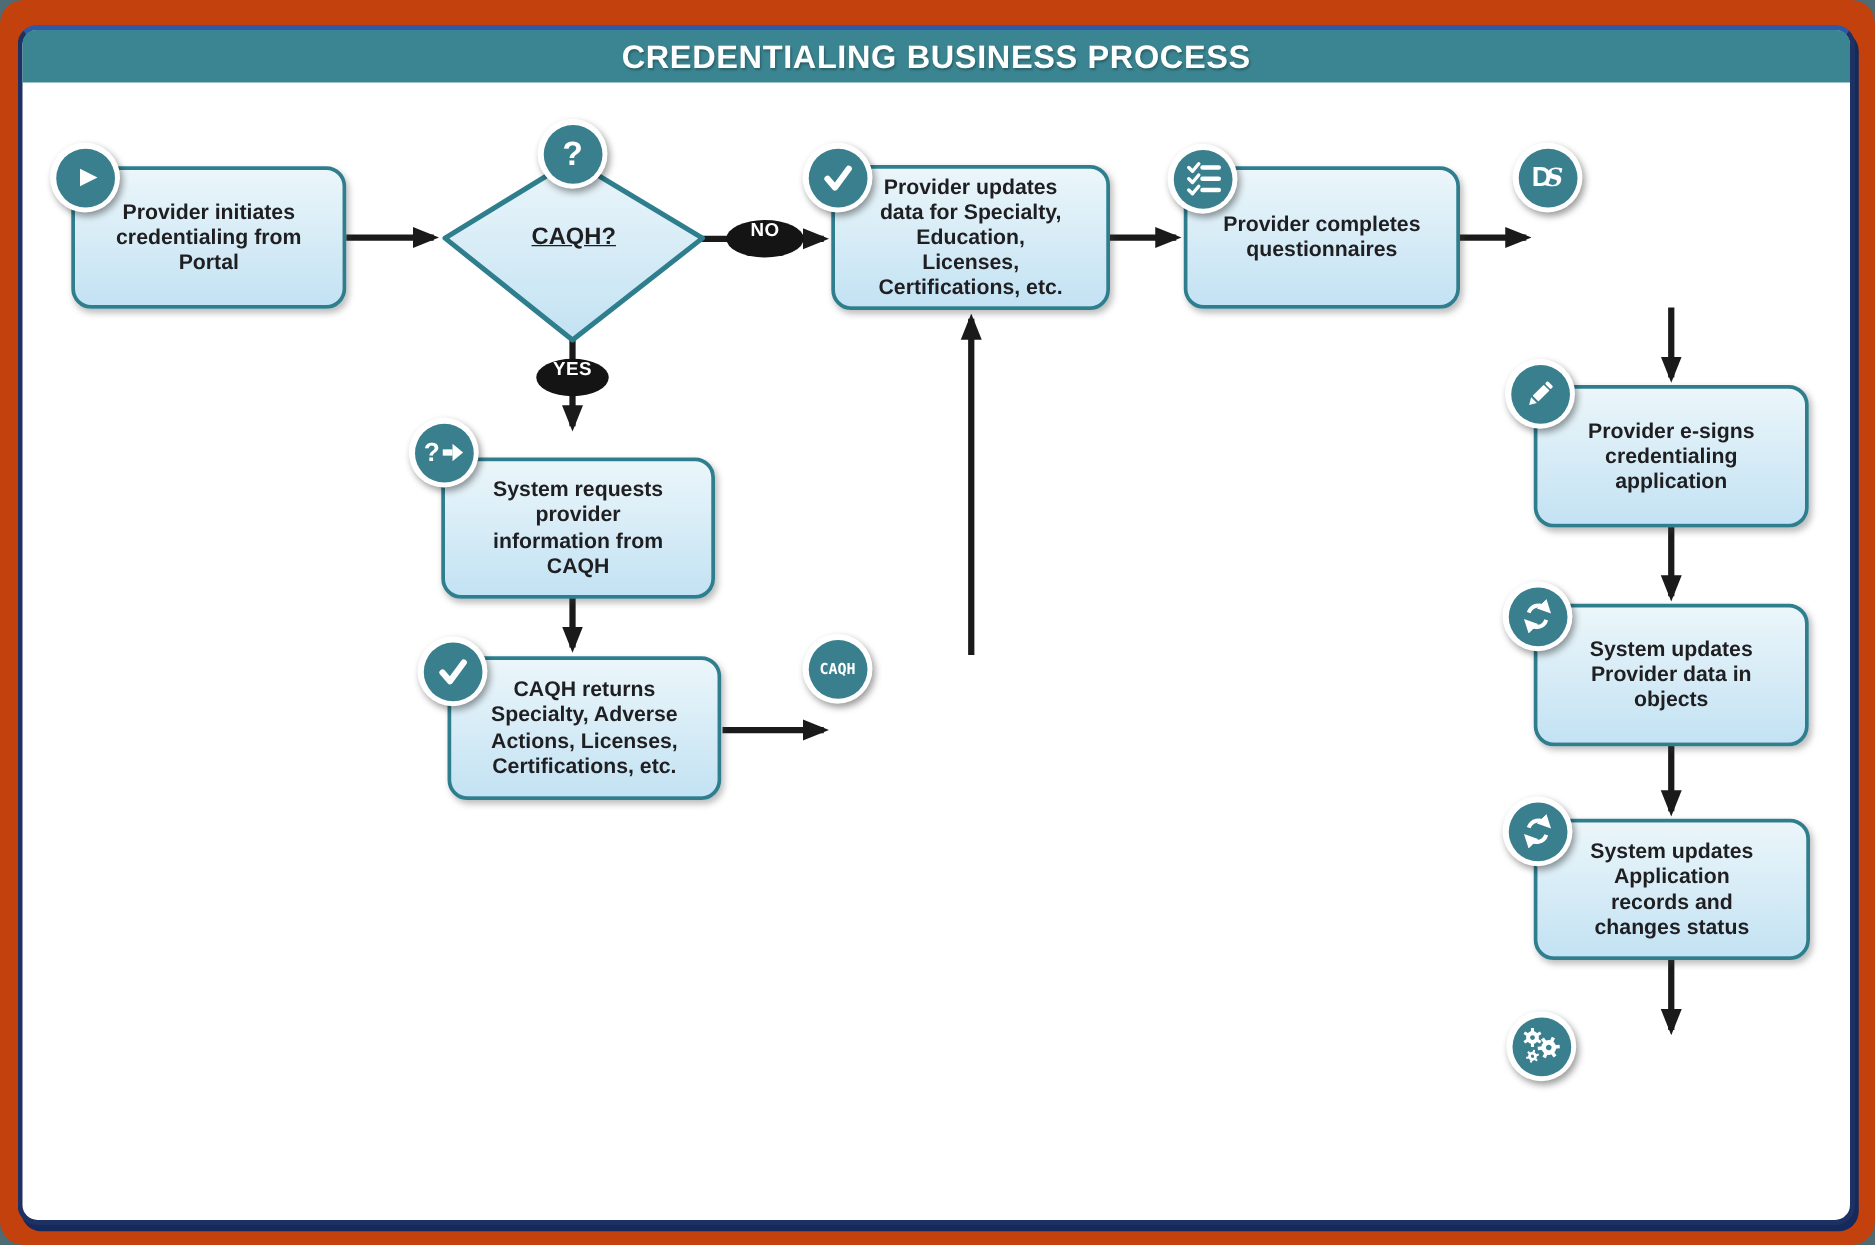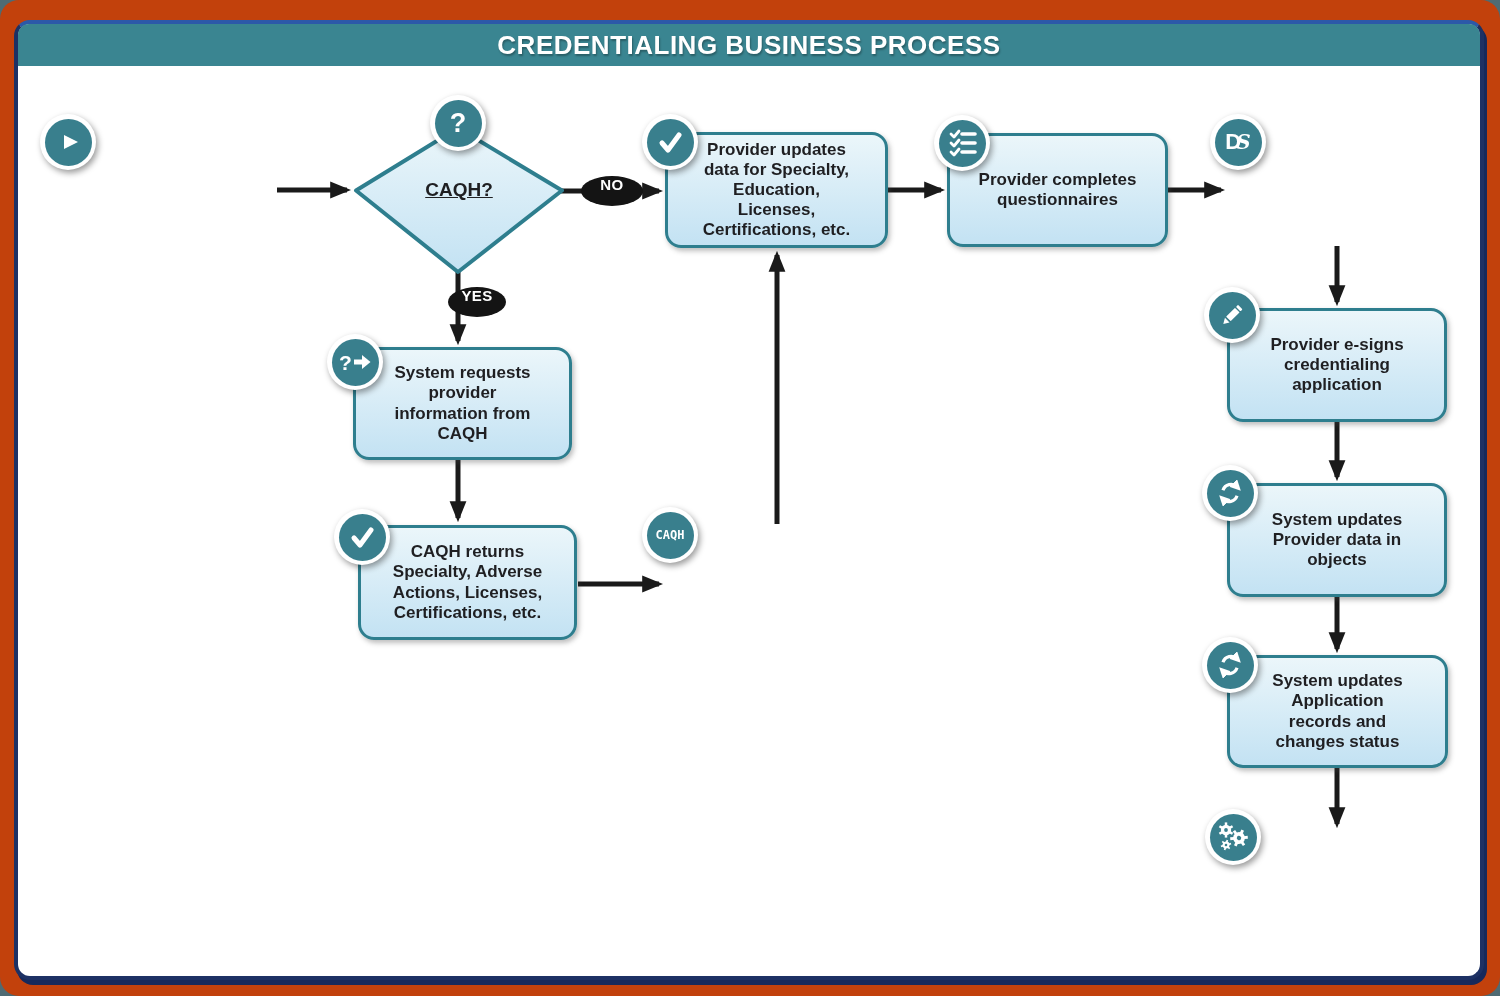--- a/index.html
+++ b/index.html
@@ -95,34 +95,39 @@
       <path d="M887 190 L941 190" marker-end="url(#ah)"></path>
       <path d="M1167 190 L1221 190" marker-end="url(#ah)"></path>
       <path d="M1337 246 L1337 302" marker-end="url(#ah)"></path>
       <path d="M1337 421 L1337 477" marker-end="url(#ah)"></path>
       <path d="M1337 596 L1337 649" marker-end="url(#ah)"></path>
       <path d="M1337 767 L1337 824" marker-end="url(#ah)"></path>
     </g>
     <polygon points="458,128 562,190.5 458,272 356,190.5" fill="url(#nodeGrad)" stroke="#2e7e8e" stroke-width="4" stroke-linejoin="round"></polygon>
   </svg>
 
+  <div class="node" style="left:57px;top:133px;width:220px;height:114px">
+    <div class="node-label">Provider initiates
+credentialing from
+Portal</div>
+  </div>
   <div class="diamond-label">CAQH?</div>
 
   <div class="node" style="left:665px;top:132px;width:223px;height:116px">
     <div class="node-label">Provider updates
 data for Specialty,
 Education,
 Licenses,
 Certifications, etc.</div>
   </div>
   <div class="node" style="left:947px;top:133px;width:221px;height:114px">
     <div class="node-label">Provider completes
 questionnaires</div>
   </div>
-  <div class="node" style="left:353px;top:347px;width:219px;height:113px">
+  <div class="node" style="left:353px;top:366px;width:219px;height:113px">
     <div class="node-label">System requests
 provider
 information from
 CAQH</div>
   </div>
   <div class="node" style="left:358px;top:525px;width:219px;height:115px">
     <div class="node-label">CAQH returns
 Specialty, Adverse
 Actions, Licenses,
 Certifications, etc.</div>
@@ -140,21 +145,21 @@
   <div class="node" style="left:1227px;top:655px;width:221px;height:113px">
     <div class="node-label">System updates
 Application
 records and
 changes status</div>
   </div>
 
   <div class="pill" style="left:581px;top:176px;width:62px;height:30px">
     <span>NO</span>
   </div>
-  <div class="pill" style="left:448px;top:287px;width:58px;height:30px">
+  <div class="pill" style="left:429px;top:287px;width:58px;height:30px">
     <span>YES</span>
   </div>
 
   <div class="badge" style="left:40px;top:114px">
     <div class="badge-inner">
       <svg width="26" height="26" viewBox="0 0 26 26">
         <polygon points="9,6 23,13 9,20" fill="#fff"></polygon>
       </svg>
     </div>
   </div>

